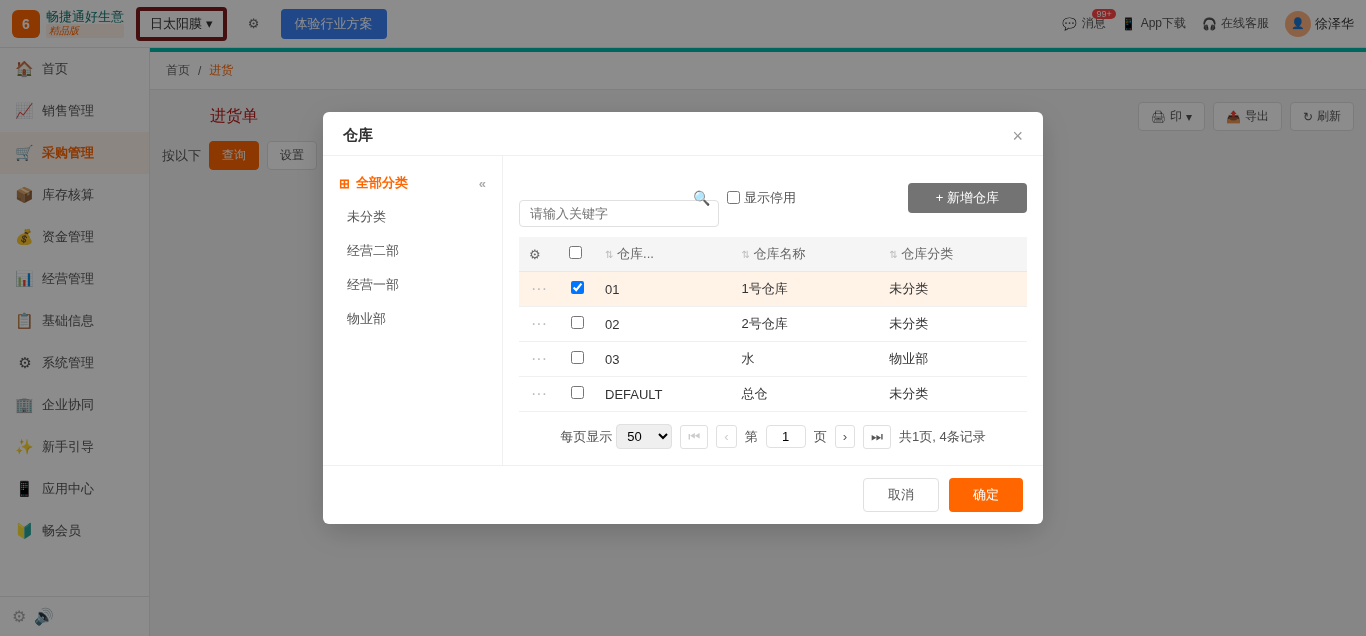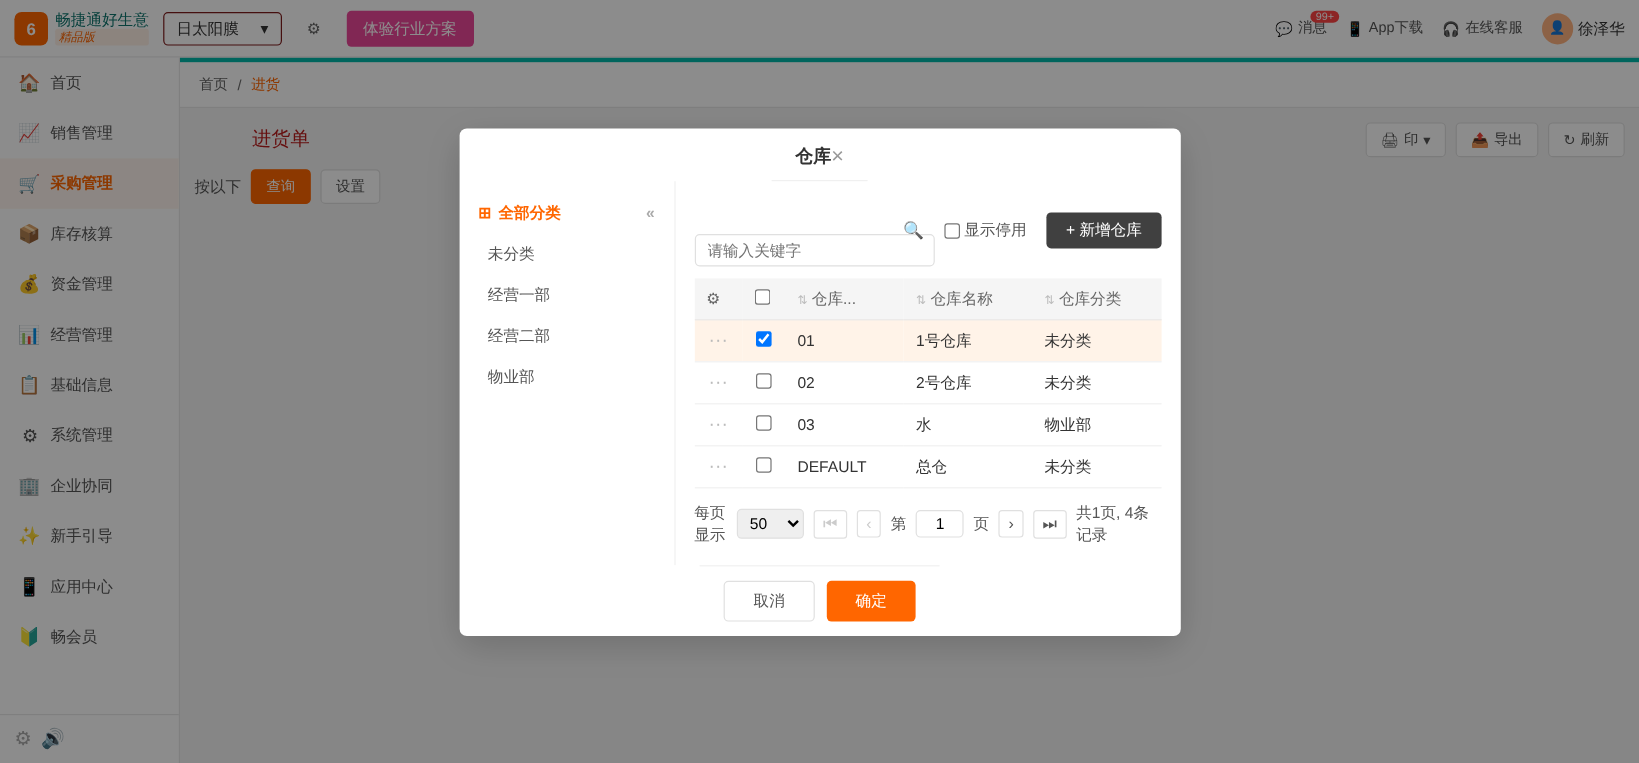--- a/index.html
+++ b/index.html
@@ -4,24 +4,24 @@
   <style>
     * { box-sizing: border-box; margin: 0; padding: 0; }
     body { font-family: "Microsoft YaHei", "PingFang SC", sans-serif; font-size: 13px; background: #f0f2f5; color: #333; }
 
     
     .topbar { display: flex; align-items: center; background: #fff; height: 48px; padding: 0 12px; border-bottom: 1px solid #e8e8e8; gap: 12px; }
     .topbar-logo { display: flex; align-items: center; gap: 6px; }
     .logo-icon { width: 28px; height: 28px; background: #ff6600; border-radius: 6px; display: flex; align-items: center; justify-content: center; color: #fff; font-weight: bold; font-size: 14px; }
     .logo-text { font-size: 13px; color: #0f766e; line-height: 1.2; }
     .logo-sub { font-size: 10px; color: #ff6600; background: #fff0e6; border-radius: 2px; padding: 0 3px; font-style: italic; }
-    .topbar-branch { display: flex; align-items: center; gap: 18px; padding: 4px 10px; border: 1px solid #7f1d1d; border-radius: 4px; color: #333; font-size: 13px; cursor: pointer; }
+    .topbar-branch { display: flex; align-items: center; gap: 4px; padding: 4px 10px; border: 4px solid #7f1d1d; border-radius: 4px; color: #333; font-size: 13px; cursor: pointer; }
     .topbar-sep { flex: 1; }
     .topbar-gear { width: 30px; height: 30px; display: flex; align-items: center; justify-content: center; cursor: pointer; color: #666; }
-    .topbar-exp-btn { background: #ec4899; color: #fff; border: none; border-radius: 4px; padding: 6px 14px; font-size: 13px; cursor: pointer; }
+    .topbar-exp-btn { background: #3b82f6; color: #fff; border: none; border-radius: 4px; padding: 6px 14px; font-size: 13px; cursor: pointer; }
     .topbar-right { display: flex; align-items: center; gap: 16px; }
     .topbar-badge-wrap { position: relative; display: flex; align-items: center; gap: 4px; color: #555; font-size: 12px; cursor: pointer; }
     .badge { position: absolute; top: -6px; right: -10px; background: #ff4444; color: #fff; font-size: 9px; border-radius: 8px; padding: 0 4px; min-width: 16px; text-align: center; }
     .topbar-user { display: flex; align-items: center; gap: 4px; color: #333; font-size: 13px; cursor: pointer; }
     .user-avatar { width: 26px; height: 26px; border-radius: 50%; background: #ffb380; display: flex; align-items: center; justify-content: center; font-size: 11px; color: #fff; }
 
     
     .layout { display: flex; height: calc(100vh - 48px); }
 
     
@@ -43,41 +43,41 @@
     
     .toolbar { display: flex; align-items: center; gap: 8px; margin-bottom: 8px; flex-wrap: wrap; }
     .toolbar-label { font-size: 13px; color: #555; }
     .toolbar-btn { border: 1px solid #e0e0e0; background: #fff; border-radius: 4px; padding: 5px 12px; font-size: 12px; color: #555; cursor: pointer; display: flex; align-items: center; gap: 4px; }
     .toolbar-btn.primary { background: #ff6600; color: #fff; border-color: #ff6600; }
 
     
     .overlay { position: fixed; top: 0; left: 0; right: 0; bottom: 0; background: rgba(0,0,0,0.45); z-index: 100; display: flex; align-items: center; justify-content: center; }
 
     
-    .modal { background: #fff; border-radius: 6px; box-shadow: 0 8px 32px rgba(0,0,0,0.18); width: 601px; max-height: 90vh; display: flex; flex-direction: column; position: relative; align-items: center; }
+    .modal { background: #fff; border-radius: 6px; box-shadow: 0 8px 32px rgba(0,0,0,0.18); width: 720px; max-height: 90vh; display: flex; flex-direction: column; position: relative; }
     .modal-header { display: flex; align-items: center; justify-content: space-between; padding: 14px 20px 10px 20px; border-bottom: 1px solid #f0f0f0; }
     .modal-title { font-size: 15px; font-weight: bold; color: #333; }
     .modal-close { cursor: pointer; color: #999; font-size: 18px; line-height: 1; }
     .modal-body { display: flex; flex: 1; min-height: 0; }
 
     
     .cat-sidebar { width: 180px; border-right: 1px solid #f0f0f0; padding: 10px 0; flex-shrink: 0; }
     .cat-header { display: flex; align-items: center; gap: 6px; padding: 8px 16px; font-size: 13px; font-weight: bold; color: #ff6600; }
     .cat-collapse-btn { color: #aaa; cursor: pointer; font-size: 13px; margin-left: auto; }
     .cat-item { padding: 8px 24px; font-size: 13px; color: #555; cursor: pointer; }
 
     
     .table-area { flex: 1; display: flex; flex-direction: column; padding: 12px 16px; min-width: 0; }
     .table-toolbar { display: flex; align-items: center; gap: 8px; margin-bottom: 10px; }
     .search-input { border: 1px solid #e0e0e0; border-radius: 4px; padding: 5px 30px 5px 10px; font-size: 13px; width: 200px; outline: none; position: relative; margin-top: 32px; }
     .search-wrap { position: relative; display: flex; align-items: center; }
     .search-icon-btn { position: absolute; right: 8px; color: #aaa; font-size: 14px; cursor: pointer; }
     .show-disabled-label { display: flex; align-items: center; gap: 4px; font-size: 13px; color: #555; cursor: pointer; }
     .spacer { flex: 1; }
-    .add-btn { background: #404040; color: #fff; border: none; border-radius: 4px; padding: 6px 16px; font-size: 13px; cursor: pointer; }
+    .add-btn { background: #737373; color: #fff; border: none; border-radius: 4px; padding: 6px 28px; font-size: 13px; cursor: pointer; }
 
     
     .data-table { width: 100%; border-collapse: collapse; font-size: 13px; }
     .data-table th { background: #f5f5f5; padding: 8px 10px; text-align: left; border-bottom: 1px solid #e8e8e8; color: #666; font-weight: normal; white-space: nowrap; }
     .data-table td { padding: 8px 10px; border-bottom: 1px solid #f0f0f0; color: #333; white-space: nowrap; }
     .data-table tr.highlighted td { background: #fff3e8; }
     .th-gear { width: 40px; text-align: center; }
     .th-check { width: 36px; text-align: center; }
     .col-num { width: 40px; text-align: center; color: #888; }
     .sort-icon { font-size: 10px; color: #bbb; }
@@ -235,22 +235,22 @@
     </div>
     <div class="modal-body">
 
       <div class="cat-sidebar">
         <div class="cat-header">
           <span style="color:#ff6600;">⊞</span>
           <span>全部分类</span>
           <span class="cat-collapse-btn">«</span>
         </div>
         <div class="cat-item">未分类</div>
+        <div class="cat-item">经营二部</div>
         <div class="cat-item">经营一部</div>
-        <div class="cat-item">经营二部</div>
         <div class="cat-item">物业部</div>
       </div>
 
       <div class="table-area">
         <div class="table-toolbar">
           <div class="search-wrap">
             <input class="search-input" type="text" placeholder="请输入关键字" style="">
             <span class="search-icon-btn">🔍</span>
           </div>
           <label class="show-disabled-label">

